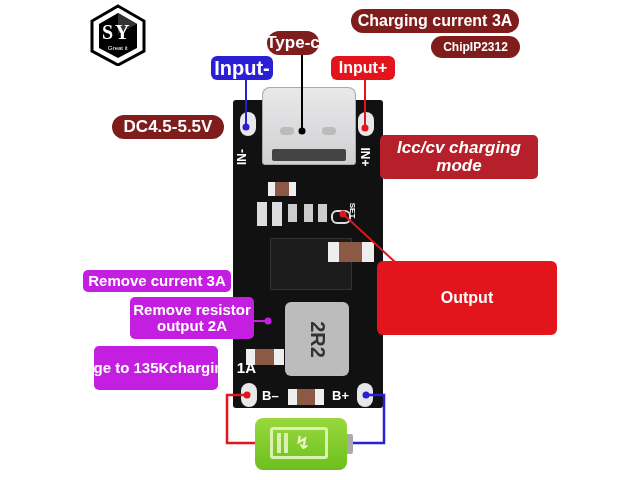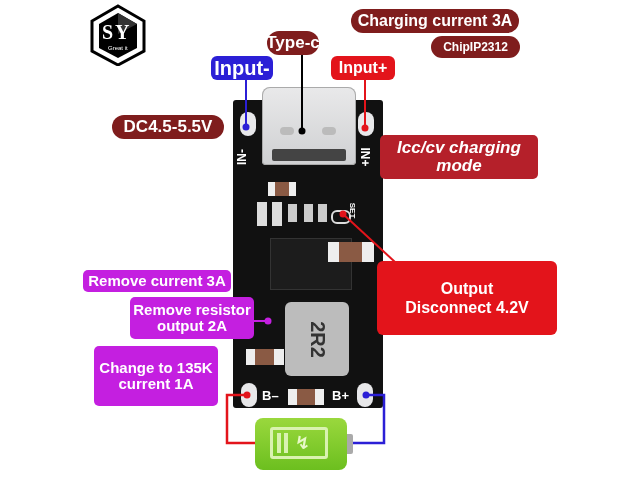--- a/index.html
+++ b/index.html
@@ -87,31 +87,30 @@
   <circle cx="366" cy="395" r="3.5" fill="#2b1fd6"></circle>
 </svg>
 
 <div class="label" style="left:380px;top:135px;width:158px;height:44px;background:#b5202a;border-radius:5px;flex-direction:column;font-size:17px;font-style:italic;">
   <span>Icc/cv charging</span>
   <span>mode</span>
 </div>
 
 <div class="label" style="left:377px;top:261px;width:180px;height:74px;background:#e3141b;border-radius:6px;flex-direction:column;font-size:16px;line-height:1.2;">
   <span>Output</span>
-  <span>Disconnect 4.2V</span>
 </div>
 
 <div class="label" style="left:83px;top:270px;width:148px;height:22px;background:#c41fe0;border-radius:5px;font-size:15px;">Remove current 3A</div>
 <div class="label" style="left:94px;top:297px;width:124px;height:42px;background:#c41fe0;border-radius:5px;flex-direction:column;font-size:15px;margin-left:36px;">
   <span>Remove resistor</span>
   <span>output 2A</span>
 </div>
-<div class="label" style="left:94px;top:346px;width:124px;height:60px;background:#c41fe0;border-radius:5px;flex-direction:column;font-size:15px;">
+<div class="label" style="left:94px;top:346px;width:124px;height:44px;background:#c41fe0;border-radius:5px;flex-direction:row;font-size:15px;">
   <span>Change to 135K</span>
-  <span>current 1A</span>
+  <span>charging 1A</span>
 </div>
 
 <div class="abs" style="left:255px;top:418px;width:92px;height:52px;background:linear-gradient(#9ad83d,#6cbf1f);border-radius:8px;">
   <div class="abs" style="left:15px;top:9px;width:58px;height:32px;border:3px solid #d9f2b0;border-radius:3px;box-sizing:border-box;"></div>
   <div class="abs" style="left:22px;top:15px;width:4px;height:20px;background:#d9f2b0;"></div>
   <div class="abs" style="left:29px;top:15px;width:4px;height:20px;background:#d9f2b0;"></div>
   <div class="abs" style="left:40px;top:14px;color:#e8f8c8;font-size:18px;font-weight:bold;">↯</div>
 </div>
 <div class="abs" style="left:347px;top:434px;width:6px;height:20px;background:#aaa;border-radius:0 2px 2px 0;"></div>
 

